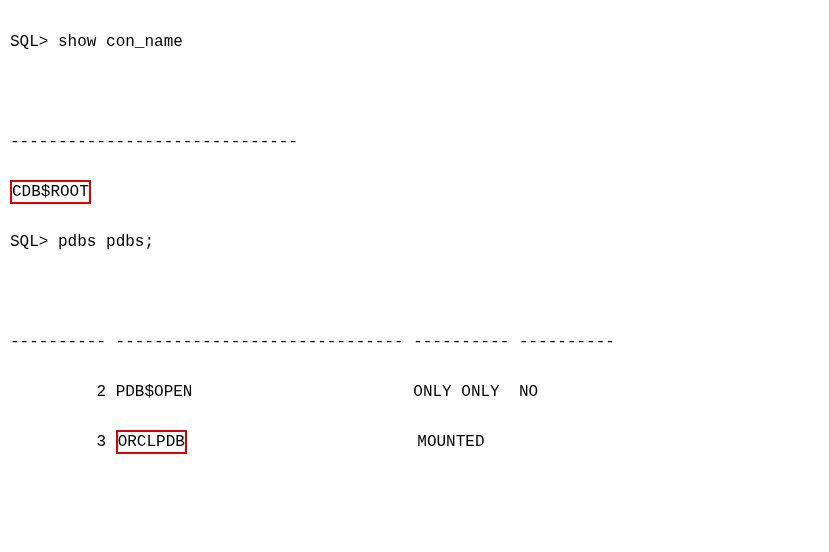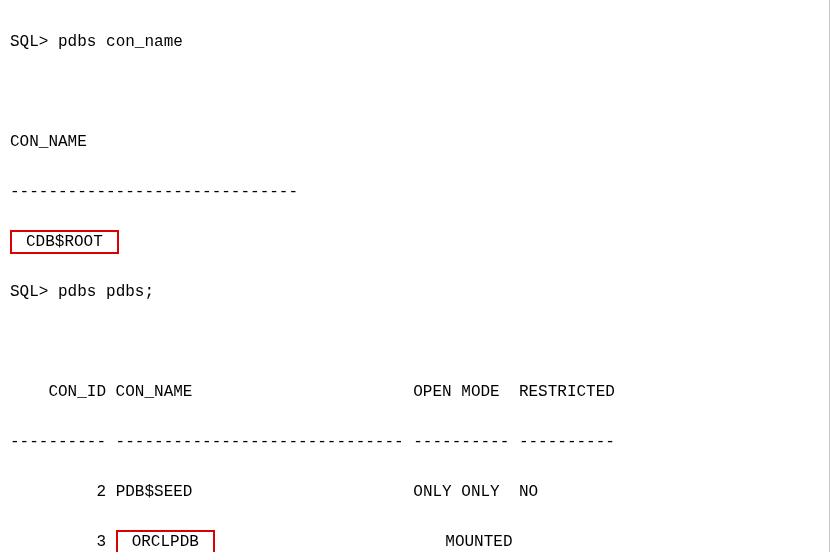--- a/index.html
+++ b/index.html
@@ -17,46 +17,44 @@
   }
   .term {
     position: relative;
     padding: 5px 10px;
     white-space: pre;
   }
   .line { display: block; white-space: pre; }
   .hilite {
     display: inline-block;
     border: 2px solid #d00;
-    padding: 0 14px;
+    padding: 0 0;
     line-height: 20px;
   }
   .rightline {
     position: absolute;
     right: 0;
     top: 0;
     width: 1px;
     height: 100%;
     background: #c8c8c8;
   }
 </style>
 </head>
 <body>
 
 <div class="term">
-<span class="line"><span>SQL&gt; </span><span>pdbs con_name</span></span>
+<span class="line"><span>SQL&gt; </span><span>show con_name</span></span>
 <span class="line"> </span>
-<span class="line">CON_NAME</span>
 <span class="line">------------------------------</span>
 <span class="line"><span class="hilite">CDB$ROOT</span></span>
 <span class="line"><span>SQL&gt; </span><span>pdbs pdbs;</span></span>
 <span class="line"> </span>
-<span class="line">    CON_ID CON_NAME                       OPEN MODE  RESTRICTED</span>
 <span class="line">---------- ------------------------------ ---------- ----------</span>
-<span class="line"><span>         2 </span><span>PDB$SEED</span><span>                       ONLY ONLY  NO</span></span>
+<span class="line"><span>         2 </span><span>PDB$OPEN</span><span>                       ONLY ONLY  NO</span></span>
 <span class="line"><span>         3 </span><span class="hilite">ORCLPDB</span><span>                        MOUNTED</span></span>
 
 
 
 
 
 
 
 
 

